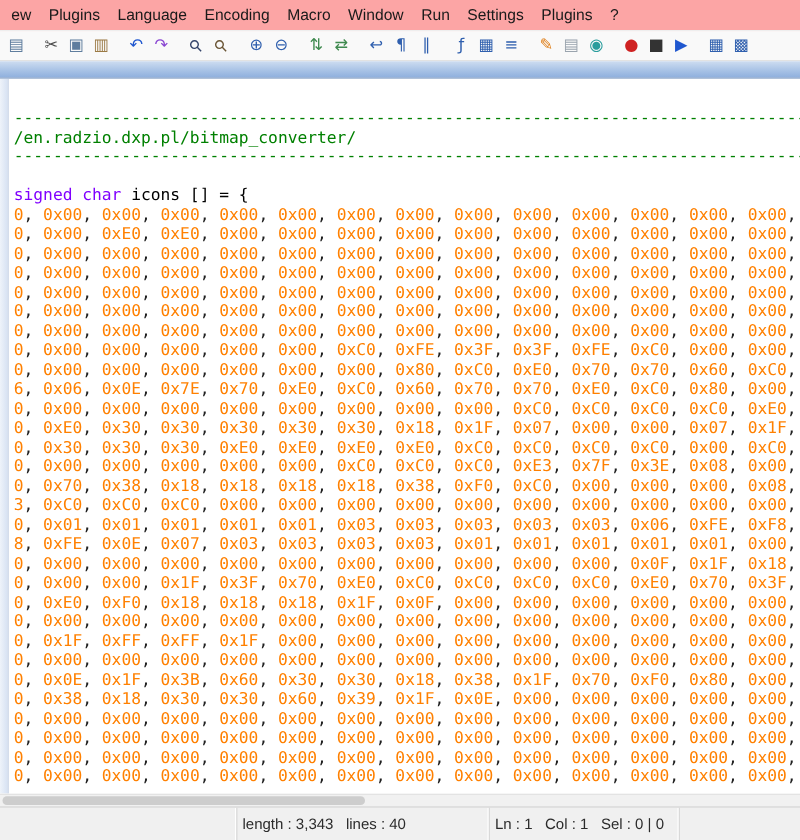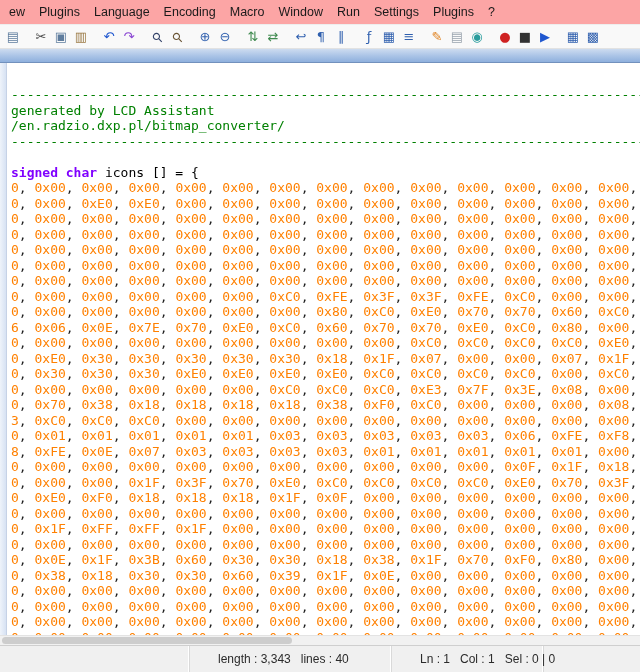--- a/index.html
+++ b/index.html
@@ -22,32 +22,32 @@
 
   
   .editor{height:572px;position:relative;background:#fff;overflow:hidden}
   .margin-strip{position:absolute;left:0;top:0;bottom:0;width:7px;
                 background:linear-gradient(to right,#eef3fa,#d7e2f3);border-right:1px solid #c6d2e6}
   .code{position:absolute;left:7px;right:0;top:0;bottom:0;overflow:hidden;
         padding:24px 0 0 4px;font-family:"DejaVu Sans Mono",monospace;font-size:13px;line-height:15.5px;color:#000}
   .line{height:15.5px;white-space:pre;overflow:hidden}
   .line.comment{color:var(--c-comment,#008000)}
   .line.link{color:var(--c-link,#008000);}
-  .kw{color:var(--c-keyword,#8000ff);font-weight:bold}
+  .kw{color:var(--c-keyword,#8000ff);font-weight:normal}
   .num{color:var(--c-number,#ff8000)}
   .punct{color:#202020}
 
   
   .hscroll{height:10px;background:#f1f1f1;border-top:1px solid #e3e3e3;position:relative}
   .hscroll .thumb{position:absolute;left:2px;top:1px;height:7px;width:290px;background:#cdcdcd;border-radius:4px}
 
   
   .status-bar{height:27px;background:var(--c-status_bg,#f0f0f0);border-top:1px solid #cfcfcf;
               display:flex;align-items:stretch;font-size:12px;color:#2b2b2b}
-  .sec{display:flex;align-items:center;padding:0 28px;border-right:1px solid #d9d9d9;
+  .sec{display:flex;align-items:center;padding:0 4px;border-right:1px solid #d9d9d9;
        box-shadow:inset -1px 0 0 #fff;white-space:pre}
   .sec-a{width:190px}
   .sec-b{width:202px}
   .sec-c{width:152px}
   .sec-d{flex:1;border-right:none;box-shadow:none}
 </style>
 </head>
 <body>
 
 <div class="menu-bar">
@@ -91,21 +91,20 @@
     <div class="tb-icon gap" style="color: rgb(47, 95, 174);">▦</div>
     <div class="tb-icon" style="color: rgb(47, 95, 174);">▩</div>
   </div>
 
 <div class="tab-band"></div>
 
 <div class="editor">
   <div class="margin-strip"></div>
   <div class="code">
       <div class="line comment">--------------------------------------------------------------------------------------------------------------</div>
-      <div class="line comment">generated by LCD Assistant</div>
       <div class="line link">/en.radzio.dxp.pl/bitmap_converter/</div>
       <div class="line comment">--------------------------------------------------------------------------------------------------------------</div>
       <div class="line blank">&nbsp;</div>
       <div class="line decl"><span class="kw">signed char</span><span> icons [] = {</span></div>
       <div class="line hex"><span class="num">0</span><span class="punct">, </span><span class="num">0x00</span><span class="punct">, </span><span class="num">0x00</span><span class="punct">, </span><span class="num">0x00</span><span class="punct">, </span><span class="num">0x00</span><span class="punct">, </span><span class="num">0x00</span><span class="punct">, </span><span class="num">0x00</span><span class="punct">, </span><span class="num">0x00</span><span class="punct">, </span><span class="num">0x00</span><span class="punct">, </span><span class="num">0x00</span><span class="punct">, </span><span class="num">0x00</span><span class="punct">, </span><span class="num">0x00</span><span class="punct">, </span><span class="num">0x00</span><span class="punct">, </span><span class="num">0x00</span><span class="punct">, </span></div>
       <div class="line hex"><span class="num">0</span><span class="punct">, </span><span class="num">0x00</span><span class="punct">, </span><span class="num">0xE0</span><span class="punct">, </span><span class="num">0xE0</span><span class="punct">, </span><span class="num">0x00</span><span class="punct">, </span><span class="num">0x00</span><span class="punct">, </span><span class="num">0x00</span><span class="punct">, </span><span class="num">0x00</span><span class="punct">, </span><span class="num">0x00</span><span class="punct">, </span><span class="num">0x00</span><span class="punct">, </span><span class="num">0x00</span><span class="punct">, </span><span class="num">0x00</span><span class="punct">, </span><span class="num">0x00</span><span class="punct">, </span><span class="num">0x00</span><span class="punct">, </span></div>
       <div class="line hex"><span class="num">0</span><span class="punct">, </span><span class="num">0x00</span><span class="punct">, </span><span class="num">0x00</span><span class="punct">, </span><span class="num">0x00</span><span class="punct">, </span><span class="num">0x00</span><span class="punct">, </span><span class="num">0x00</span><span class="punct">, </span><span class="num">0x00</span><span class="punct">, </span><span class="num">0x00</span><span class="punct">, </span><span class="num">0x00</span><span class="punct">, </span><span class="num">0x00</span><span class="punct">, </span><span class="num">0x00</span><span class="punct">, </span><span class="num">0x00</span><span class="punct">, </span><span class="num">0x00</span><span class="punct">, </span><span class="num">0x00</span><span class="punct">, </span></div>
       <div class="line hex"><span class="num">0</span><span class="punct">, </span><span class="num">0x00</span><span class="punct">, </span><span class="num">0x00</span><span class="punct">, </span><span class="num">0x00</span><span class="punct">, </span><span class="num">0x00</span><span class="punct">, </span><span class="num">0x00</span><span class="punct">, </span><span class="num">0x00</span><span class="punct">, </span><span class="num">0x00</span><span class="punct">, </span><span class="num">0x00</span><span class="punct">, </span><span class="num">0x00</span><span class="punct">, </span><span class="num">0x00</span><span class="punct">, </span><span class="num">0x00</span><span class="punct">, </span><span class="num">0x00</span><span class="punct">, </span><span class="num">0x00</span><span class="punct">, </span></div>
       <div class="line hex"><span class="num">0</span><span class="punct">, </span><span class="num">0x00</span><span class="punct">, </span><span class="num">0x00</span><span class="punct">, </span><span class="num">0x00</span><span class="punct">, </span><span class="num">0x00</span><span class="punct">, </span><span class="num">0x00</span><span class="punct">, </span><span class="num">0x00</span><span class="punct">, </span><span class="num">0x00</span><span class="punct">, </span><span class="num">0x00</span><span class="punct">, </span><span class="num">0x00</span><span class="punct">, </span><span class="num">0x00</span><span class="punct">, </span><span class="num">0x00</span><span class="punct">, </span><span class="num">0x00</span><span class="punct">, </span><span class="num">0x00</span><span class="punct">, </span></div>
       <div class="line hex"><span class="num">0</span><span class="punct">, </span><span class="num">0x00</span><span class="punct">, </span><span class="num">0x00</span><span class="punct">, </span><span class="num">0x00</span><span class="punct">, </span><span class="num">0x00</span><span class="punct">, </span><span class="num">0x00</span><span class="punct">, </span><span class="num">0x00</span><span class="punct">, </span><span class="num">0x00</span><span class="punct">, </span><span class="num">0x00</span><span class="punct">, </span><span class="num">0x00</span><span class="punct">, </span><span class="num">0x00</span><span class="punct">, </span><span class="num">0x00</span><span class="punct">, </span><span class="num">0x00</span><span class="punct">, </span><span class="num">0x00</span><span class="punct">, </span></div>

